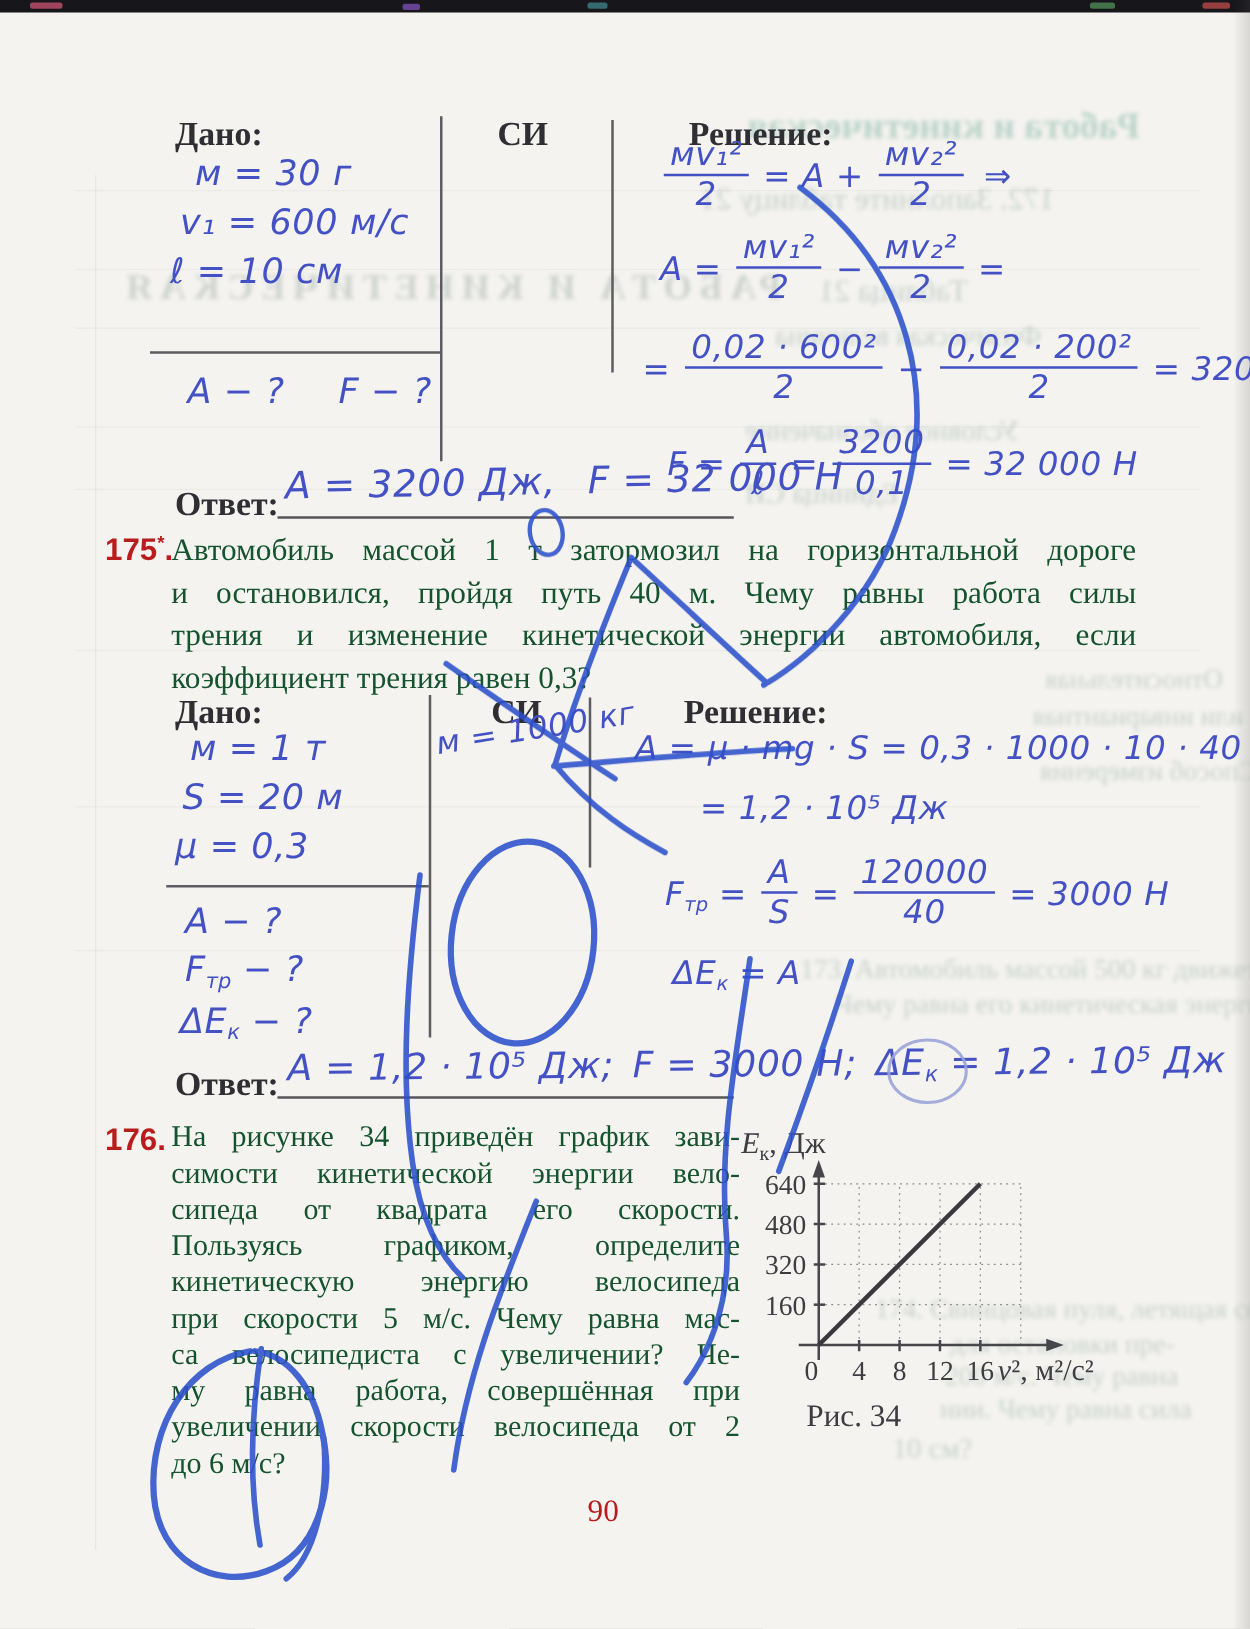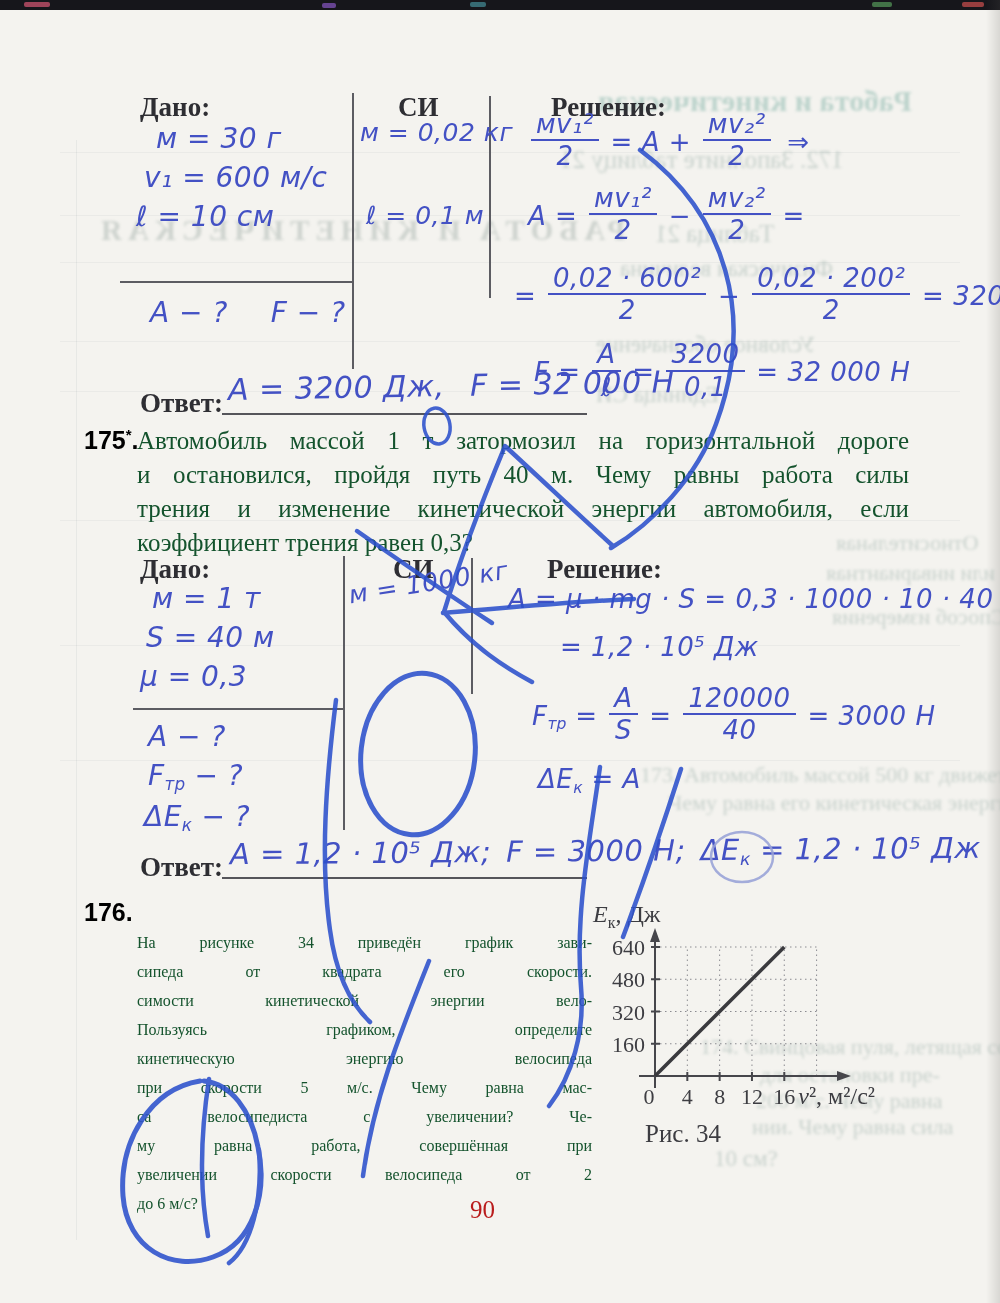--- a/index.html
+++ b/index.html
@@ -11,24 +11,24 @@
   .edge-right{position:absolute;right:0;top:0;width:14px;height:100%;
               background:linear-gradient(to right,rgba(0,0,0,0),rgba(90,88,84,.18));}
   .rule{position:absolute;left:60px;width:900px;height:1px;background:#5a6a70;opacity:.06;}
   .rule-v{position:absolute;width:1px;background:#5a6a70;opacity:.08;}
   
   .vline{position:absolute;width:2px;background:#5c5c62;}
   .hline{position:absolute;height:2px;background:#5c5c62;}
   .lbl{position:absolute;font-weight:bold;font-size:27px;color:#2e2e33;white-space:nowrap;}
   .answer-underline{position:absolute;height:2px;background:#55555a;}
   .pnum{position:absolute;font-family:"Liberation Sans",sans-serif;font-weight:bold;
-        font-size:25px;color:#000000;white-space:nowrap;}
+        font-size:25px;color:#b91c1c;white-space:nowrap;}
   .pnum sup{font-size:15px;}
   .para{position:absolute;font-size:25px;line-height:34px;color:#14532d;}
-  .para-176{font-size:16px;line-height:29px;margin-top:32px;}
+  .para-176{font-size:24px;line-height:29px;}
   .para .pl{text-align:justify;text-align-last:justify;}
   .para .pl.last{text-align-last:left;}
   
   .hw{position:absolute;color:#4351c4;font-family:"DejaVu Sans",sans-serif;
       font-style:italic;letter-spacing:.5px;white-space:nowrap;}
   .hw-line{margin-bottom:6px;white-space:nowrap;}
   .hw .frac{display:inline-block;text-align:center;vertical-align:-0.55em;line-height:1.08;margin:0 3px;}
   .hw .frac .num{display:block;border-bottom:2px solid currentColor;padding:0 5px 1px;}
   .hw .frac .den{display:block;padding-top:1px;}
   .hw .sb{font-size:.6em;vertical-align:-0.3em;letter-spacing:0;}
@@ -96,24 +96,20 @@
   <div class="lbl" style="left:551px;top:92px;">Решение:</div>
   <div class="vline" style="left:352px;top:93px;height:276px;"></div>
   <div class="vline" style="left:489px;top:96px;height:202px;"></div>
   <div class="hline" style="left:120px;top:281px;width:232px;"></div>
 
   <div class="hw hw-given" style="left:148px;top:122px;">
       <div class="hw-line" style="margin-left: 8px;"><span>м = 30 г</span></div>
       <div class="hw-line" style="margin-left: -4px;"><span>v₁ = 600 м/с</span></div>
       <div class="hw-line" style="margin-left: -12px;"><span>ℓ = 10 см</span></div>
     </div>
-  <div class="hw hw-si" style="left:360px;top:118px;">
-      <div class="hw-line"><span>м = 0,02 кг</span></div>
-      <div class="hw-line" style="margin-top: 54px; margin-left: 6px;"><span>ℓ = 0,1 м</span></div>
-    </div>
   <div class="hw hw-find" style="left:150px;top:296px;">
       <div class="hw-line"><span>A − ?  F − ?</span></div>
     </div>
   <div class="hw hw-sol" style="left:528px;top:110px;">
       <div class="hw-line"><span class="frac"><span class="num">мv₁²</span><span class="den">2</span></span><span> = A + </span><span class="frac"><span class="num">мv₂²</span><span class="den">2</span></span><span> ⇒</span></div>
       <div class="hw-line" style="margin-top: 14px;"><span>A = </span><span class="frac"><span class="num">мv₁²</span><span class="den">2</span></span><span> − </span><span class="frac"><span class="num">мv₂²</span><span class="den">2</span></span><span> =</span></div>
       <div class="hw-line" style="margin-top: 20px; margin-left: -14px;"><span>= </span><span class="frac"><span class="num">0,02 · 600²</span><span class="den">2</span></span><span> − </span><span class="frac"><span class="num">0,02 · 200²</span><span class="den">2</span></span><span> = 3200 Дж</span></div>
       <div class="hw-line" style="margin-top: 16px; margin-left: 6px;"><span>F = </span><span class="frac"><span class="num">A</span><span class="den">ℓ</span></span><span> = </span><span class="frac"><span class="num">3200</span><span class="den">0,1</span></span><span> = 32 000 Н</span></div>
     </div>
 
@@ -133,21 +129,21 @@
 
   <div class="lbl" style="left:140px;top:554px;">Дано:</div>
   <div class="lbl" style="left:393px;top:554px;">СИ</div>
   <div class="lbl" style="left:547px;top:554px;">Решение:</div>
   <div class="vline" style="left:343px;top:556px;height:274px;"></div>
   <div class="vline" style="left:471px;top:558px;height:136px;"></div>
   <div class="hline" style="left:133px;top:708px;width:210px;"></div>
 
   <div class="hw hw-given" style="left:146px;top:582px;">
       <div class="hw-line" style="margin-left: 6px;"><span>м = 1 т</span></div>
-      <div class="hw-line"><span>S = 40 м</span></div>
+      <div class="hw-line"><span>S = 20 м</span></div>
       <div class="hw-line" style="margin-left: -6px;"><span>μ = 0,3</span></div>
     </div>
   <div class="hw hw-si" style="left:348px;top:568px;">
       <div class="hw-line" style="transform: rotate(-9deg);"><span>м = 1000 кг</span></div>
     </div>
   <div class="hw hw-find" style="left:148px;top:720px;">
       <div class="hw-line"><span>A − ?</span></div>
       <div class="hw-line"><span>F</span><span class="sb">тр</span><span> − ?</span></div>
       <div class="hw-line" style="margin-left: -4px;"><span>ΔE</span><span class="sb">к</span><span> − ?</span></div>
     </div>
@@ -160,22 +156,22 @@
 
   <div class="lbl" style="left:140px;top:852px;">Ответ:</div>
   <div class="answer-underline" style="left:222px;top:877px;width:365px;"></div>
   <div class="hw hw-answer" style="left:230px;top:834px;font-size:29px;">
       <div class="hw-line" style="transform: rotate(-0.5deg);"><span>A = 1,2 · 10⁵ Дж; F = 3000 Н; ΔE</span><span class="sb">к</span><span> = 1,2 · 10⁵ Дж</span></div>
     </div>
 
   <div class="pnum" style="left:84px;top:898px;"><span>176</span><span>.</span></div>
   <div class="para para-176" style="left:137px;top:896px;width:455px;">
       <div class="pl">На рисунке 34 приведён график зави-</div>
+      <div class="pl">симости кинетической энергии вело-</div>
       <div class="pl">сипеда от квадрата его скорости.</div>
-      <div class="pl">симости кинетической энергии вело-</div>
       <div class="pl">Пользуясь графиком, определите</div>
       <div class="pl">кинетическую энергию велосипеда</div>
       <div class="pl">при скорости 5 м/с. Чему равна мас-</div>
       <div class="pl">са велосипедиста с увеличении? Че-</div>
       <div class="pl">му равна работа, совершённая при</div>
       <div class="pl">увеличении скорости велосипеда от 2</div>
       <div class="pl last">до 6 м/с?</div>
     </div>
 
   <div class="chart-wrap">

